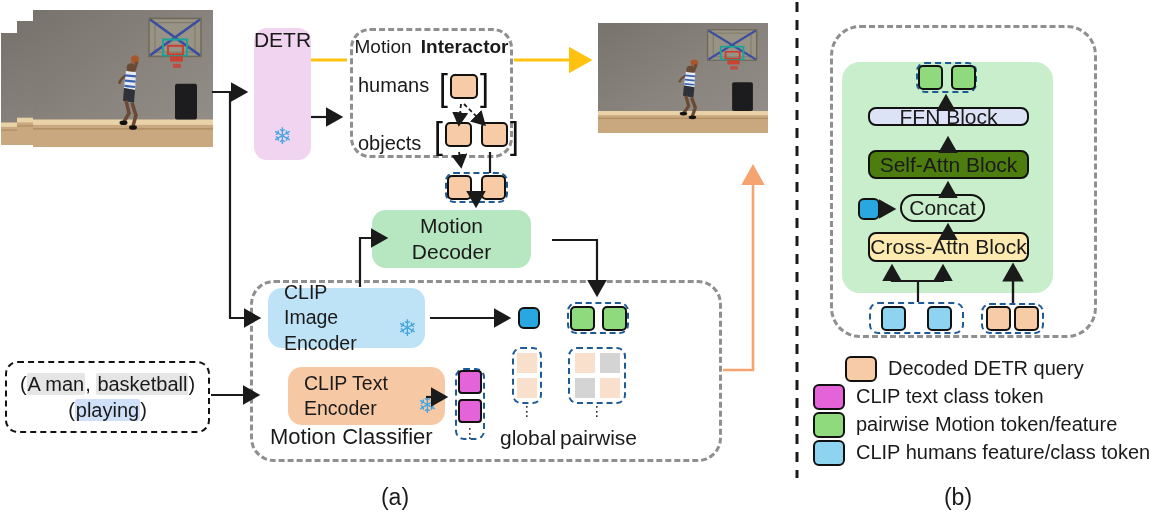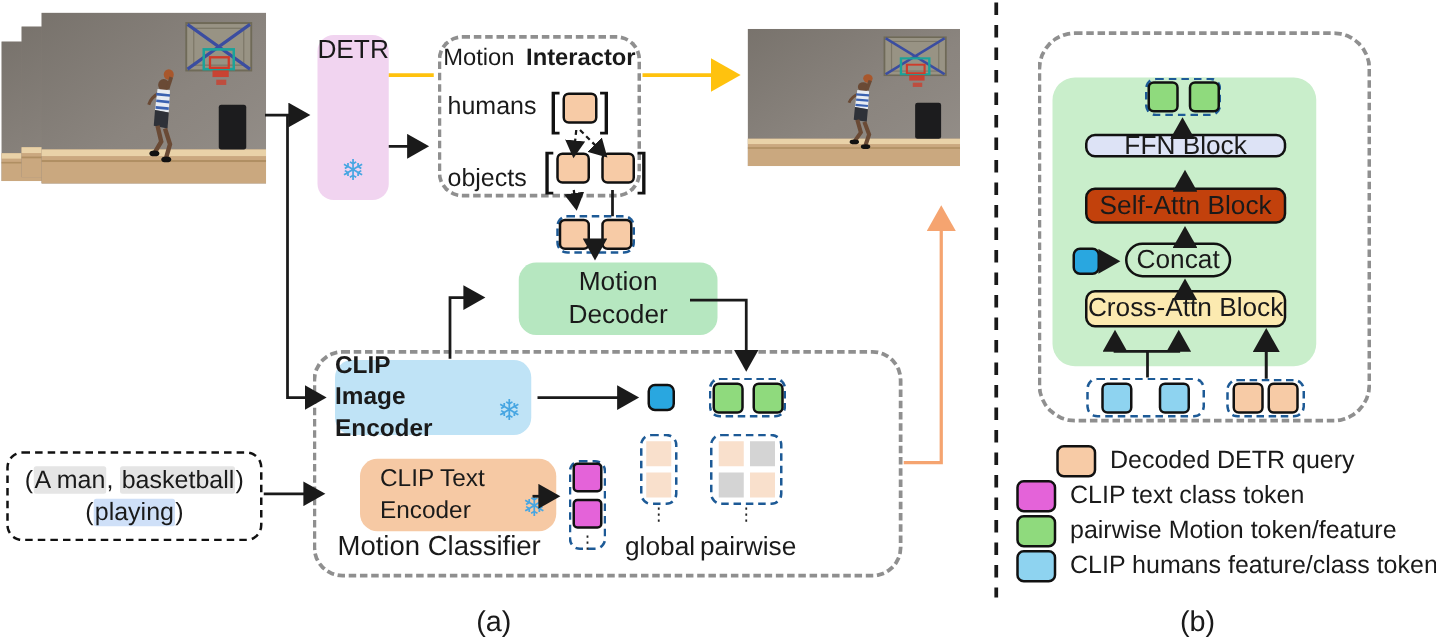--- a/index.html
+++ b/index.html
@@ -126,29 +126,29 @@
     <span class="token tok-orange" style="width:23px;"></span>
     <span class="token tok-orange" style="width:23px;margin-left:9px;"></span>
     <span class="bracket">]</span>
   </div>
 
   <div class="a navy-dash" style="left:445px;top:172px;width:63px;height:31px;gap:9px;">
     <span class="token tok-orange"></span>
     <span class="token tok-orange"></span>
   </div>
 
-  <div class="a blockfill" style="left:415px;top:210px;width:159px;height:58px;background:#b6e7c0;">
+  <div class="a blockfill" style="left:372px;top:210px;width:159px;height:58px;background:#b6e7c0;">
     <span style="width:95px;">Motion Decoder</span>
   </div>
 
   <div class="a gray-dash" style="left:250px;top:280px;width:472px;height:182px;"></div>
 
   <div class="a" style="left:268px;top:288px;width:157px;height:60px;background:#bfe3f6;border-radius:14px;
               display:flex;align-items:center;">
-    <span style="width:100px;font-size:19.5px;line-height:1.3;font-weight:bold;">CLIP Image Encoder</span>
+    <span style="margin-left:16px;width:100px;font-size:19.5px;line-height:1.3;">CLIP Image Encoder</span>
     <span class="snow" style="position:absolute;right:8px;bottom:8px;">❄</span>
   </div>
 
   <div class="a" style="left:268px;top:367px;width:157px;height:58px;background:#f6c9a4;border-radius:14px;
               display:flex;align-items:center;margin-left:20px;">
     <span style="margin-left:16px;width:95px;font-size:19.5px;line-height:1.3;">CLIP Text Encoder</span>
     <span class="snow" style="position:absolute;right:8px;bottom:8px;">❄</span>
   </div>
 
   <div class="a" style="left:270px;top:424px;font-size:22px;white-space:nowrap;">Motion Classifier</div>
@@ -201,21 +201,21 @@
 
   <div class="a navy-dash" style="left:916px;top:62px;width:61px;height:31px;gap:8px;background:#c9eecb;">
     <span class="token tok-green"></span>
     <span class="token tok-green"></span>
   </div>
 
   <div class="a blk" style="left:868px;top:107px;width:161px;height:19px;background:#dde3f6;">
     <span>FFN Block</span>
   </div>
 
-  <div class="a blk" style="left:868px;top:150px;width:161px;height:29px;background:#c2410c;">
+  <div class="a blk" style="left:868px;top:150px;width:161px;height:29px;background:#4d7c0f;">
     <span>Self-Attn Block</span>
   </div>
 
   <div class="a token tok-blue-strong" style="left:858px;top:198px;width:22px;height:22px;border-radius:6px;"></div>
 
   <div class="a blk" style="left:900px;top:194px;width:85px;height:28px;border-radius:15px;background:transparent;">
     <span>Concat</span>
   </div>
 
   <div class="a blk" style="left:868px;top:232px;width:161px;height:30px;background:#fceab0;">

